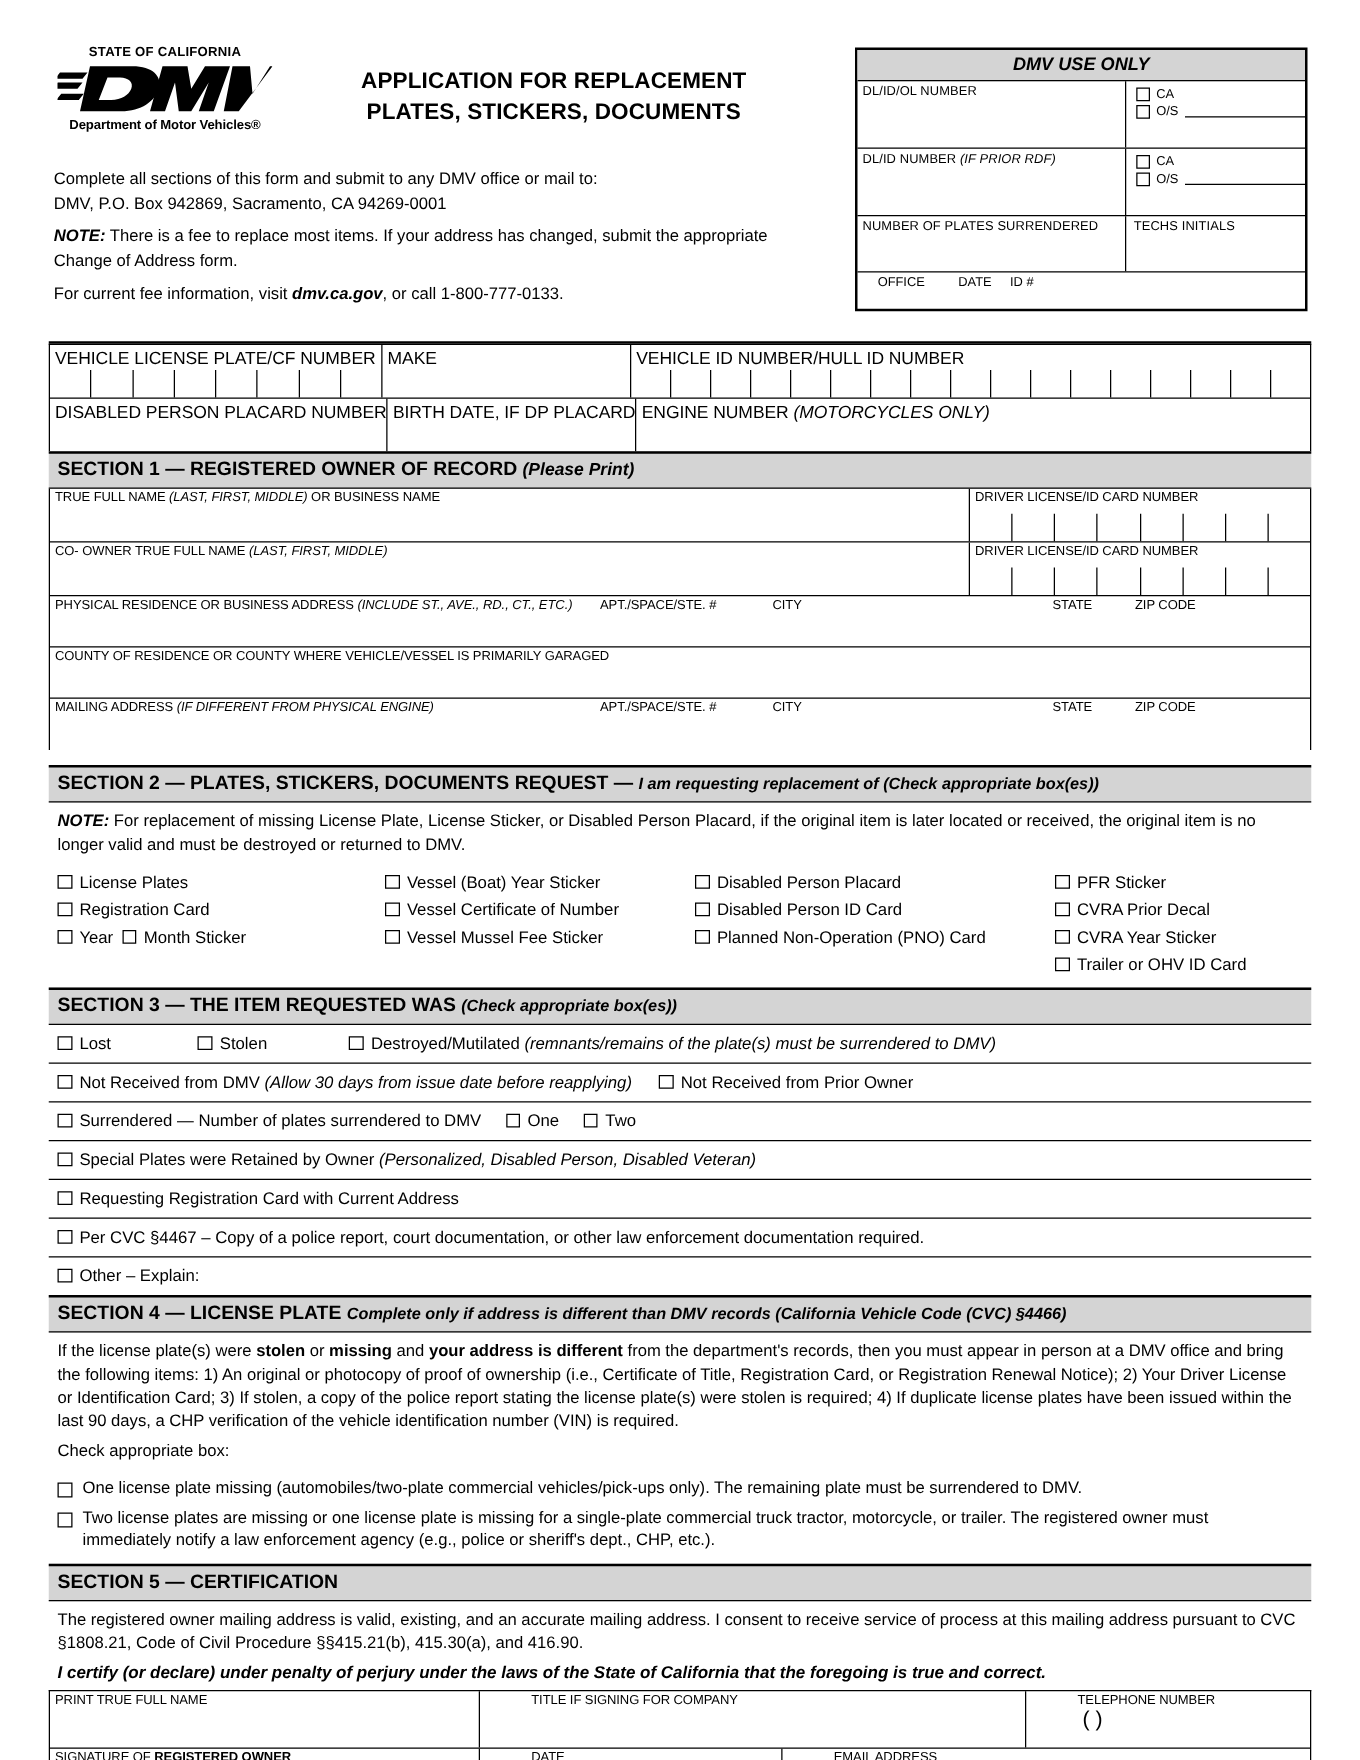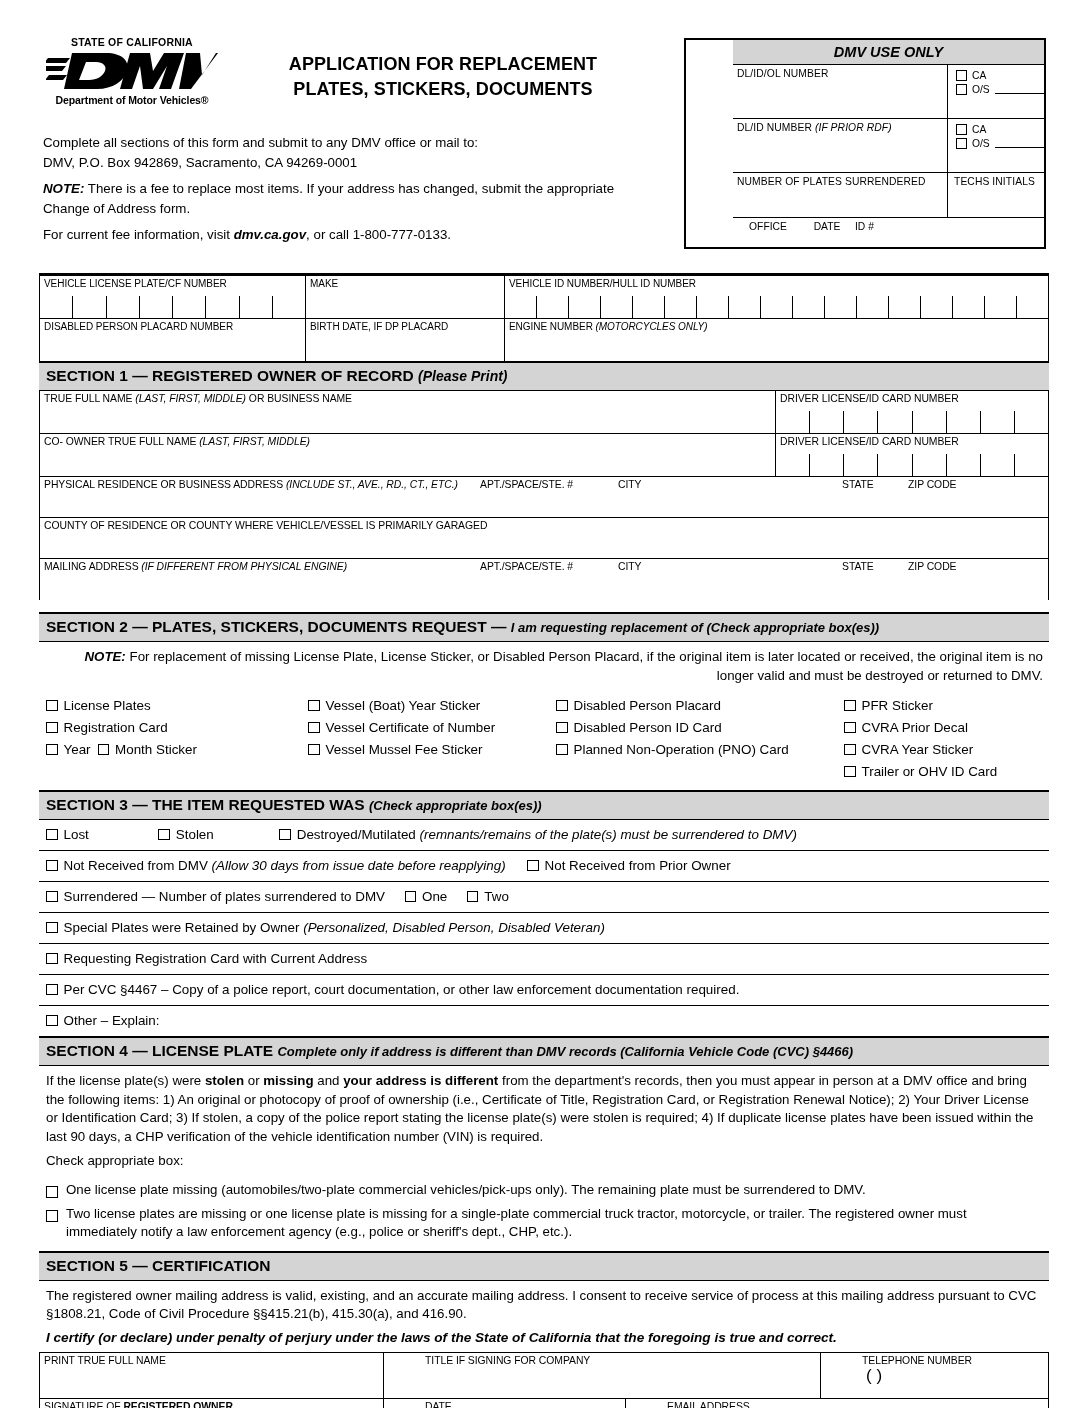--- a/index.html
+++ b/index.html
@@ -25,21 +25,21 @@
   .title-line { font-size:18px; font-weight:bold; line-height:25px; letter-spacing:.1px; }
 
   .intro { position:absolute; left:43px; top:133px; width:620px; font-size:13.3px; line-height:19.5px; }
   .intro p { margin:0 0 7px 0; }
   .intro p.tight { margin-bottom:0; }
   .bi { font-style:italic; font-weight:bold; }
 
   
   .dmvuse {
     position:absolute; left:684px; top:38px; width:362px; height:211px;
-    border:2.5px solid #000; background:#fff;padding-left:47px;
+    border:2.5px solid #000; background:#fff;
   }
   .dmvuse-title {
     background:#d4d4d4; text-align:center; font-style:italic; font-weight:bold;
     font-size:14.5px; padding:4px 0 4px 0; border-bottom:1.5px solid #000;
   }
   .dmvuse-row { display:flex; border-bottom:1.5px solid #000; }
   .dmvuse-row.last { border-bottom:none; }
   .du-left { flex:0 0 215px; border-right:1.5px solid #000; padding:3px 0 0 4px; }
   .du-right { flex:1; padding:3px 0 0 6px; }
   .du-lab { font-size:10.3px; letter-spacing:.1px; }
@@ -67,21 +67,21 @@
 
   .wrap { position:relative; width:1010px; margin:0 auto; }
 
   
   .veh { border-left:1.3px solid #000; border-right:1.3px solid #000;
          border-top:1.3px solid #000; }
   .veh-row { display:flex; }
   .veh-row + .veh-row { border-top:1.3px solid #000; }
   .vc { position:relative; border-right:1.3px solid #000; height:42px; }
   .vc:last-child { border-right:none; }
-  .vc .lab { font-size:10px; padding:2px 0 0 4px; letter-spacing:-.05px; white-space:nowrap; }
+  .vc .lab { font-size:14px; padding:2px 0 0 4px; letter-spacing:-.05px; white-space:nowrap; }
   .vc .lab i { font-style:italic; }
   .comb { position:absolute; left:0; right:0; bottom:0; height:22px; display:flex; }
   .comb > div { flex:1; border-right:1.2px solid #000; }
   .comb > div:last-child { border-right:none; }
 
   
   .s1 { border-left:1.3px solid #000; border-right:1.3px solid #000; }
   .s1-row { display:flex; border-bottom:1.3px solid #000; }
   .s1-cell { position:relative; height:42px; }
   .s1-cell .lab { font-size:10.4px; padding:2px 0 0 4px; letter-spacing:-.05px; white-space:nowrap; }
@@ -97,21 +97,21 @@
     display:inline-block; width:11.5px; height:11.5px;
     border:1.5px solid #000; vertical-align:-1px; margin-right:6px; background:#fff;
   }
   .opt { font-size:13.4px; line-height:22px; white-space:nowrap; }
   .s2-grid { display:flex; padding:6px 0 3px 7px; }
   .s2-col { }
   .s2-col1 { flex:0 0 262px; }
   .s2-col2 { flex:0 0 248px; }
   .s2-col3 { flex:0 0 288px; }
   .s2-col4 { flex:1; }
-  .note { font-size:13.3px; line-height:19px; padding:5px 6px 4px 7px;text-align:right; }
+  .note { font-size:13.3px; line-height:19px; padding:5px 6px 4px 7px; }
 
   .s3-line { font-size:13.4px; padding:4px 0 4px 7px; border-bottom:1.1px solid #000; line-height:18px; }
   .s3-line i { font-style:italic; }
   .s3-first { border-top:none; }
 
   .s4-body { font-size:13.3px; line-height:18.6px; padding:6px 8px 3px 7px; }
   .s4-body p { margin:0 0 6px 0; }
   .s4-opt { font-size:13.3px; line-height:18.6px; padding:1px 8px 1px 7px; display:flex; }
   .s4-opt .cbw { flex:0 0 20px; padding-top:3px; }
   .s4-opt .txt { flex:1; }

